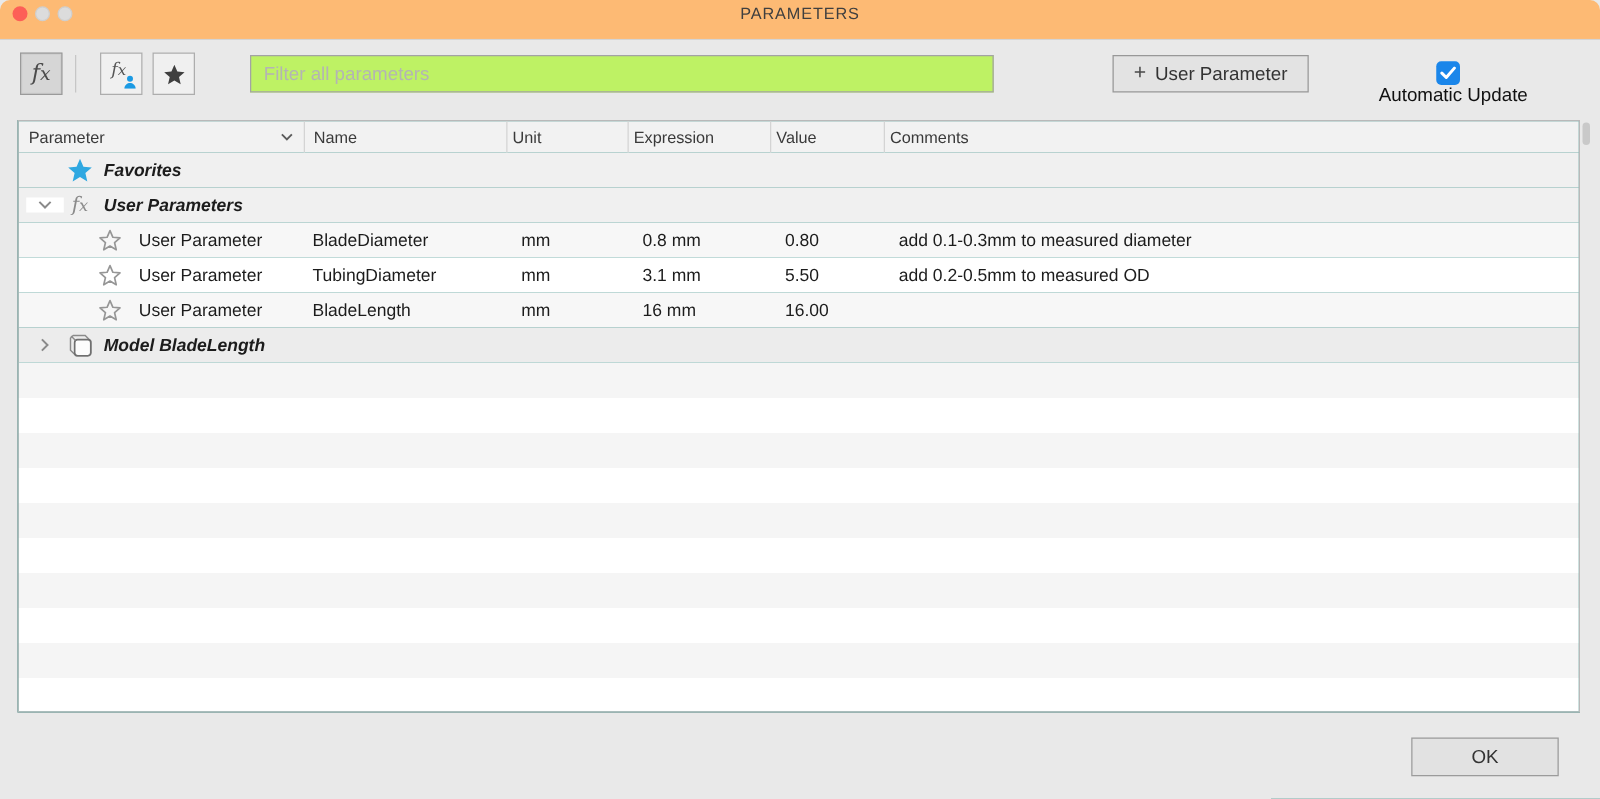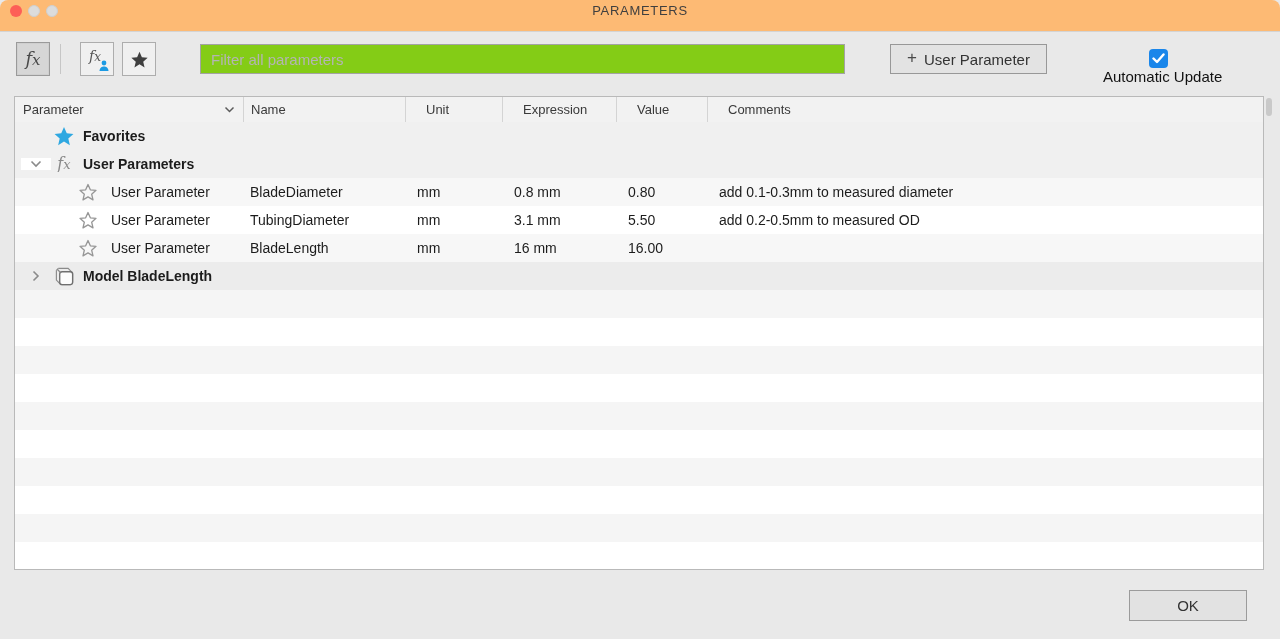--- a/index.html
+++ b/index.html
@@ -35,22 +35,22 @@
   }
   .tb-btn.active{ background:#d6d6d6; border-color:#9a9a9a; box-shadow:inset 0 0 0 1px #cfcfcf; }
   .fx-glyph{
     font-family:"DejaVu Serif", serif; font-style:italic;
     font-size:18px; color:#4a4a4a; line-height:1;
   }
   .fx-glyph.small{ font-size:14px; color:#555; position:relative; top:-3px; left:-2px; }
   .tb-sep{ position:absolute; left:60px; top:44px; width:1px; height:30px; background:#c6c6c6; }
   .person{ position:absolute; right:4px; bottom:4px; }
   .filter-input{
-    position:absolute; left:200px; top:44px; width:645px; height:30px;
-    border:1px solid #a3a3a3; background:#84cc16; padding:0 10px;
+    position:absolute; left:200px; top:44px; width:595px; height:30px;
+    border:1px solid #a3a3a3; background:#bef264; padding:0 10px;
     font-family:"Liberation Sans", sans-serif; font-size:15px; color:#222;
   }
   .filter-input::placeholder{ color:#b4b4b4; }
   .add-param-btn{
     position:absolute; left:890px; top:44px; width:157px; height:30px;
     background:#e3e3e3; border:1px solid #989898;
     display:flex; align-items:center; justify-content:center;
     font-size:15px; color:#333; cursor:default;
   }
   .add-param-btn .plus{ font-size:17px; color:#4a4a4a; margin-right:7px; position:relative; top:-1px; }
@@ -62,35 +62,35 @@
   .auto-update .lbl{ margin-left:9px; font-size:15px; color:#111; }
   
   .ptable{
     position:absolute; left:14px; top:96px; width:1250px; height:474px;
     background:#0f766e; border:1px solid #b9b9b9;
     display:flex; flex-direction:column;
   }
   .grid{ display:grid; grid-template-columns:228px 162px 97px 114px 91px 1fr; }
   .thead{ height:25px; background:#f2f2f2; font-size:13px; color:#3a3a3a; }
   .thead .hcell{
-    display:flex; align-items:center; padding-left:20px;
+    display:flex; align-items:center; padding-left:4px;
     border-left:1px solid #d4d4d4; overflow:hidden; white-space:nowrap;
   }
   .thead .hcell:first-child{ border-left:none; padding-left:8px; }
   .thead .hcell.hc-name{ padding-left:7px; }
   .hc-param{ justify-content:space-between; padding-right:8px; }
   .trow{ height:28px; font-size:14px; align-items:center; }
   .trow .cell{ display:flex; align-items:center; overflow:hidden; white-space:nowrap; padding-left:12px; }
   .trow .cell.c-param{ padding-left:6px; }
   .trow .cell.c-name{ padding-left:7px; }
   .bold{ font-weight:bold; }
   .expander{ width:30px; display:flex; align-items:center; justify-content:center; align-self:stretch; }
   .expander.boxed{ background:#fff; margin:2px 0; }
   .g-icon{ width:26px; display:flex; align-items:center; justify-content:center; }
-  .g-label{ margin-left:6px; }
+  .g-label{ margin-left:6px;font-style:italic; }
   .item-star{ margin-left:54px; width:26px; display:flex; align-items:center; justify-content:center; }
   .item-label{ margin-left:10px; }
   .r1{ background:#f0f0f0; } .r2{ background:#f0f0f0; }
   .r3{ background:#f7f7f7; } .r4{ background:#ffffff; }
   .r5{ background:#f7f7f7; } .r6{ background:#ececec; }
   .filler{
     flex:1;
     background:repeating-linear-gradient(to bottom,#f5f5f5 0 28px,#ffffff 28px 56px);
   }
   .fx-row{ font-family:"DejaVu Serif", serif; font-style:italic; font-size:16px; color:#8a8a8a; line-height:1; }

